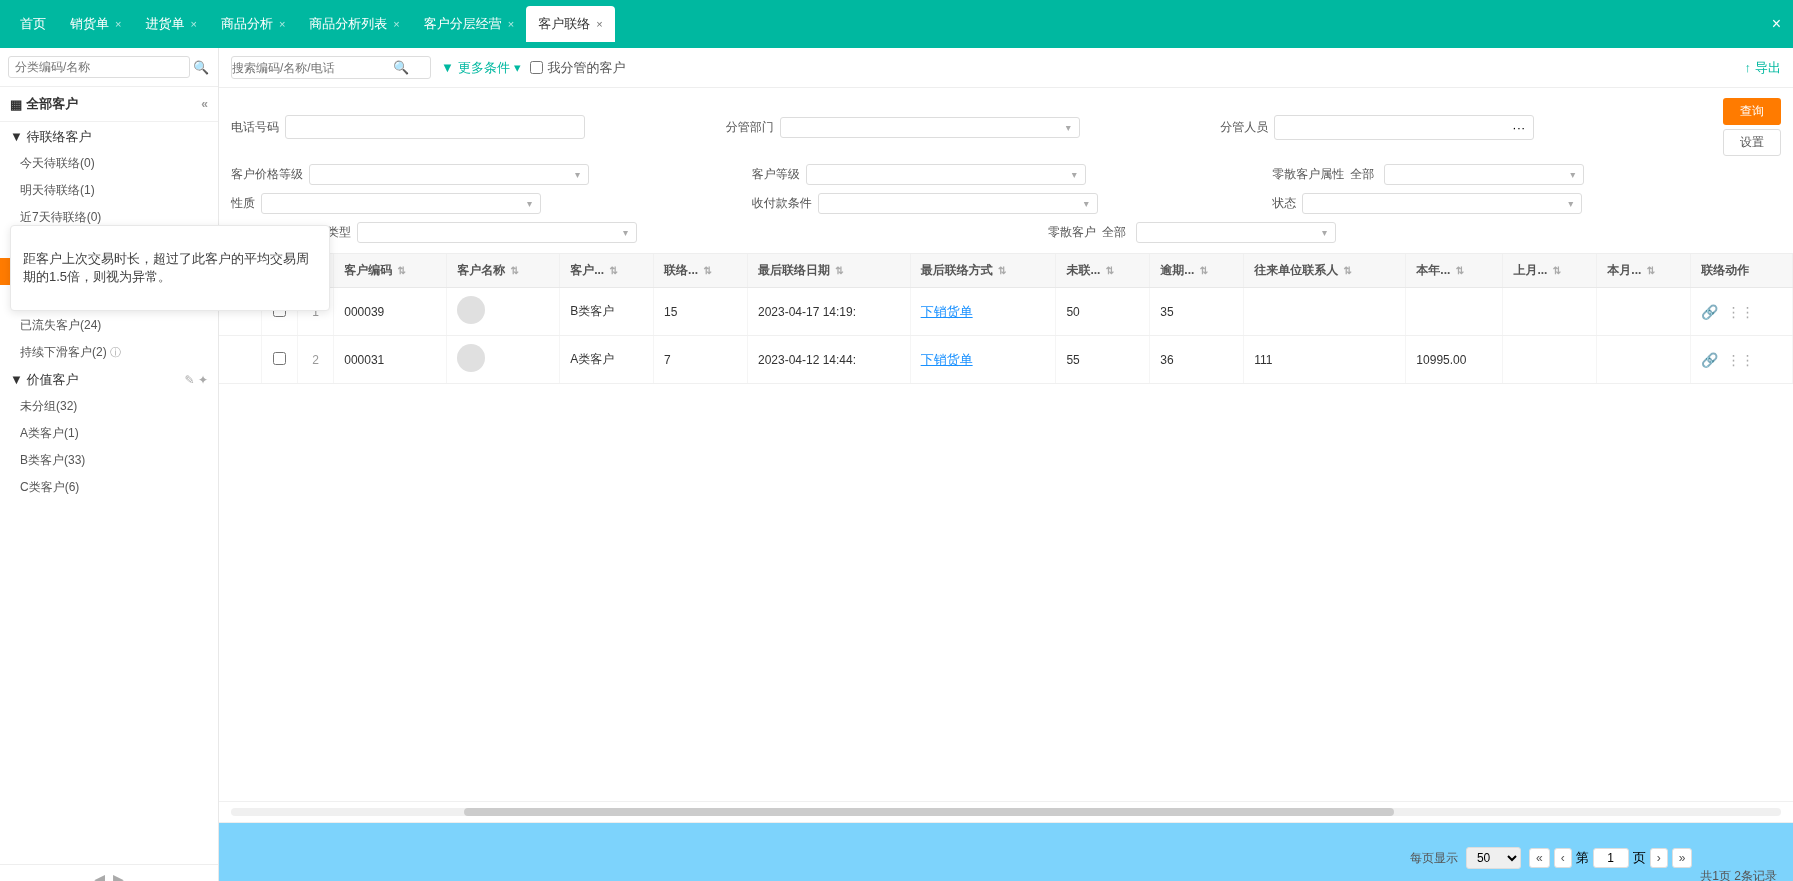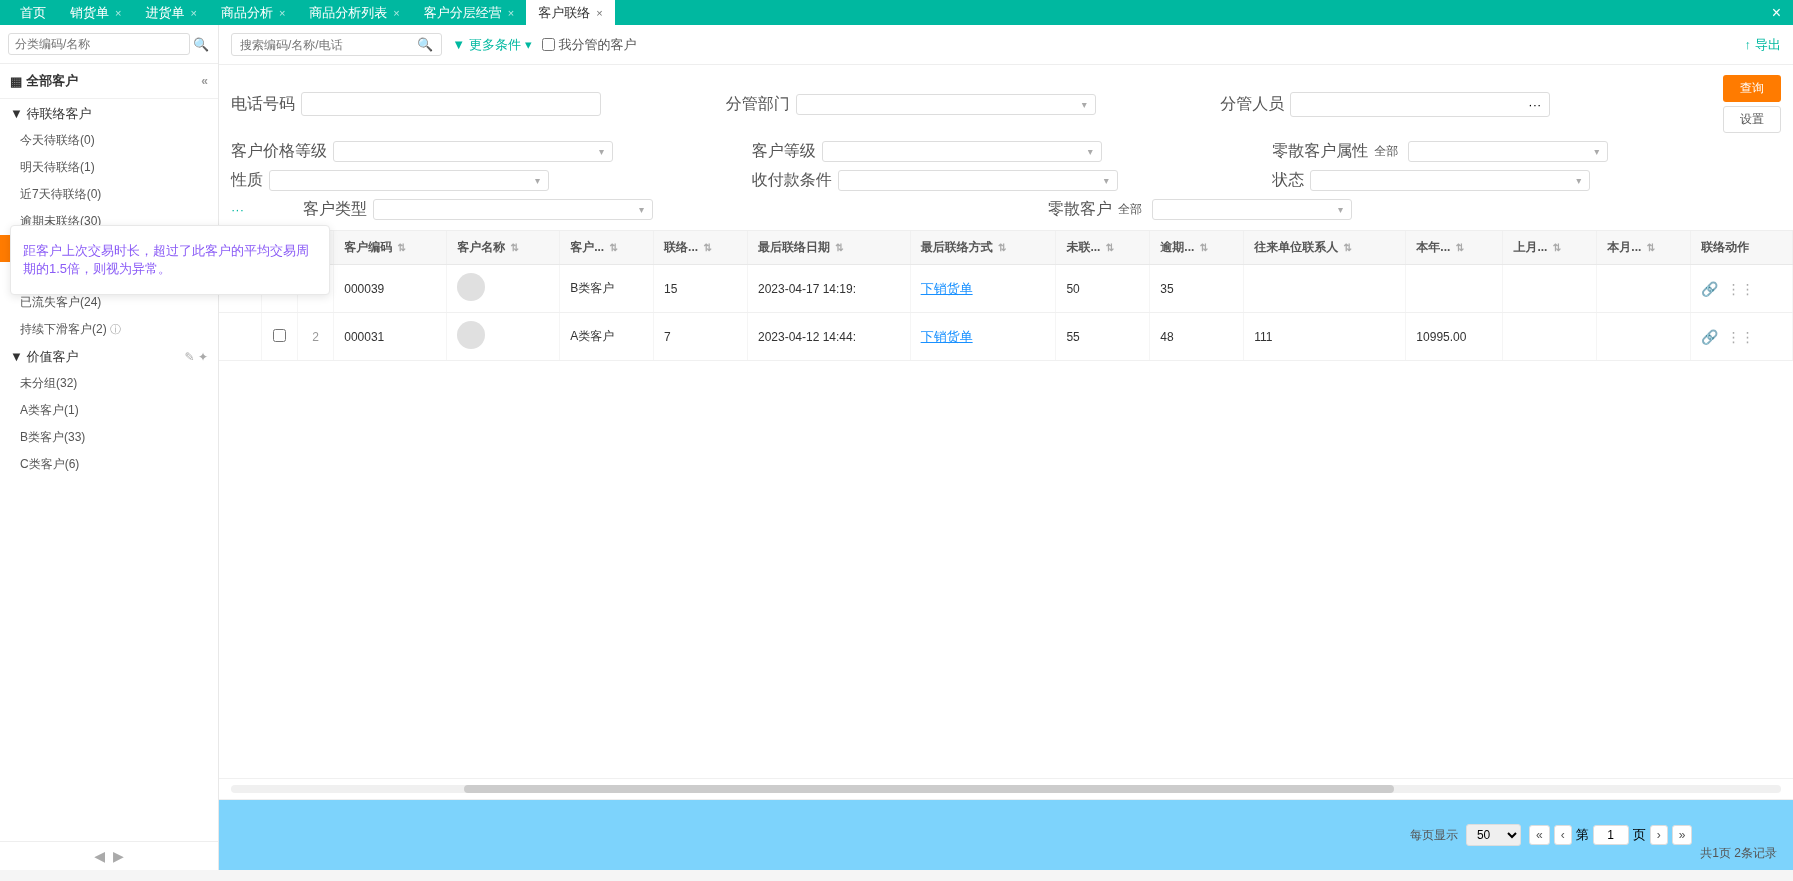--- a/index.html
+++ b/index.html
@@ -1,21 +1,21 @@
 <!DOCTYPE html>
 <html><head>
   <meta charset="utf-8">
   <style>
     * { box-sizing: border-box; margin: 0; padding: 0; font-family: 'Microsoft YaHei', Arial, sans-serif; font-size: 13px; }
     body { background: #f5f5f5; overflow: hidden; width: 1793px; height: 881px; }
 
     
     .top-nav {
       display: flex; align-items: center;
-      background: #00b8a0; height: 25px; padding: 0 8px;
+      background: #00b8a0; height: 48px; padding: 0 8px;
       position: relative;
     }
     .top-nav .nav-item {
       color: #fff; padding: 0 12px; height: 36px; display: flex; align-items: center;
       cursor: pointer; white-space: nowrap; font-size: 13px;
     }
     .top-nav .nav-item.active {
       background: #fff; color: #333; border-radius: 4px 4px 0 0;
     }
     .top-nav .nav-item .close-x {
@@ -77,21 +77,21 @@
       flex: 1; display: flex; flex-direction: column; background: #f5f5f5; overflow: hidden;
     }
 
     
     .toolbar {
       background: #fff; padding: 8px 12px; display: flex; align-items: center;
       gap: 10px; border-bottom: 1px solid #eee; flex-wrap: wrap;
     }
     .toolbar-search {
       display: flex; align-items: center; border: 1px solid #ddd; border-radius: 3px;
-      padding: 3px 8px; gap: 22px; background: #fff; min-width: 200px;
+      padding: 3px 0; gap: 6px; background: #fff; min-width: 200px;
     }
     .toolbar-search input {
       border: none; outline: none; font-size: 12px; min-width: 150px;
     }
     .toolbar-search .icon { color: #aaa; }
     .more-conditions {
       display: flex; align-items: center; gap: 4px; color: #00b8a0; cursor: pointer;
       font-size: 12px; white-space: nowrap;
     }
     .my-customers {
@@ -106,21 +106,21 @@
     .filter-panel {
       background: #fff; padding: 10px 12px; border-bottom: 1px solid #eee;
     }
     .filter-row {
       display: flex; align-items: center; gap: 12px; margin-bottom: 8px;
     }
     .filter-row:last-child { margin-bottom: 0; }
     .filter-item {
       display: flex; align-items: center; gap: 6px; flex: 1;
     }
-    .filter-label { color: #555; white-space: nowrap; font-size: 16px; }
+    .filter-label { color: #555; white-space: nowrap; font-size: 12px; }
     .filter-select {
       flex: 1; border: 1px solid #ddd; border-radius: 3px; padding: 4px 8px;
       font-size: 12px; display: flex; align-items: center; justify-content: space-between;
       cursor: pointer; background: #fff; min-width: 120px; max-width: 260px;
     }
     .filter-select .chevron { color: #aaa; font-size: 10px; }
     .filter-input {
       flex: 1; border: 1px solid #ddd; border-radius: 3px; padding: 4px 8px;
       font-size: 12px; outline: none; max-width: 260px;
     }
@@ -135,21 +135,21 @@
       background: #fff; color: #555; border: 1px solid #ddd; border-radius: 3px;
       padding: 4px 16px; cursor: pointer; font-size: 12px; white-space: nowrap; text-align: right;
     }
     .filter-inline-label {
       color: #555; white-space: nowrap; font-size: 12px; margin-right: 4px;
     }
 
     
     .tooltip-box {
       background: #fff; border: 1px solid #e8e8e8; border-radius: 4px;
-      padding: 16px 12px; font-size: 12px; color: #8b5cf6;
+      padding: 24px 12px; font-size: 12px; color: #404040;
       box-shadow: 0 2px 8px rgba(0,0,0,0.1);
       position: absolute; top: 225px; left: 10px; z-index: 100; max-width: 320px;
     }
 
     
     .table-area {
       flex: 1; background: #fff; margin: 0; overflow: auto;
     }
     .data-table {
       width: 100%; border-collapse: collapse; min-width: 1200px;
@@ -489,21 +489,21 @@
       <td>
         <span class="avatar-placeholder"></span>
       </td>
       <td>A类客户</td>
       <td>7</td>
       <td>2023-04-12 14:44:</td>
       <td>
         <span class="link-text">下销货单</span>
       </td>
       <td>55</td>
-      <td>48</td>
+      <td>36</td>
       <td>111</td>
       <td>10995.00</td>
       <td></td>
       <td></td>
       <td>
         <div class="action-icons">
           <span class="action-icon">🔗</span>
           <span class="action-icon">⋮⋮</span>
         </div>
       </td>

